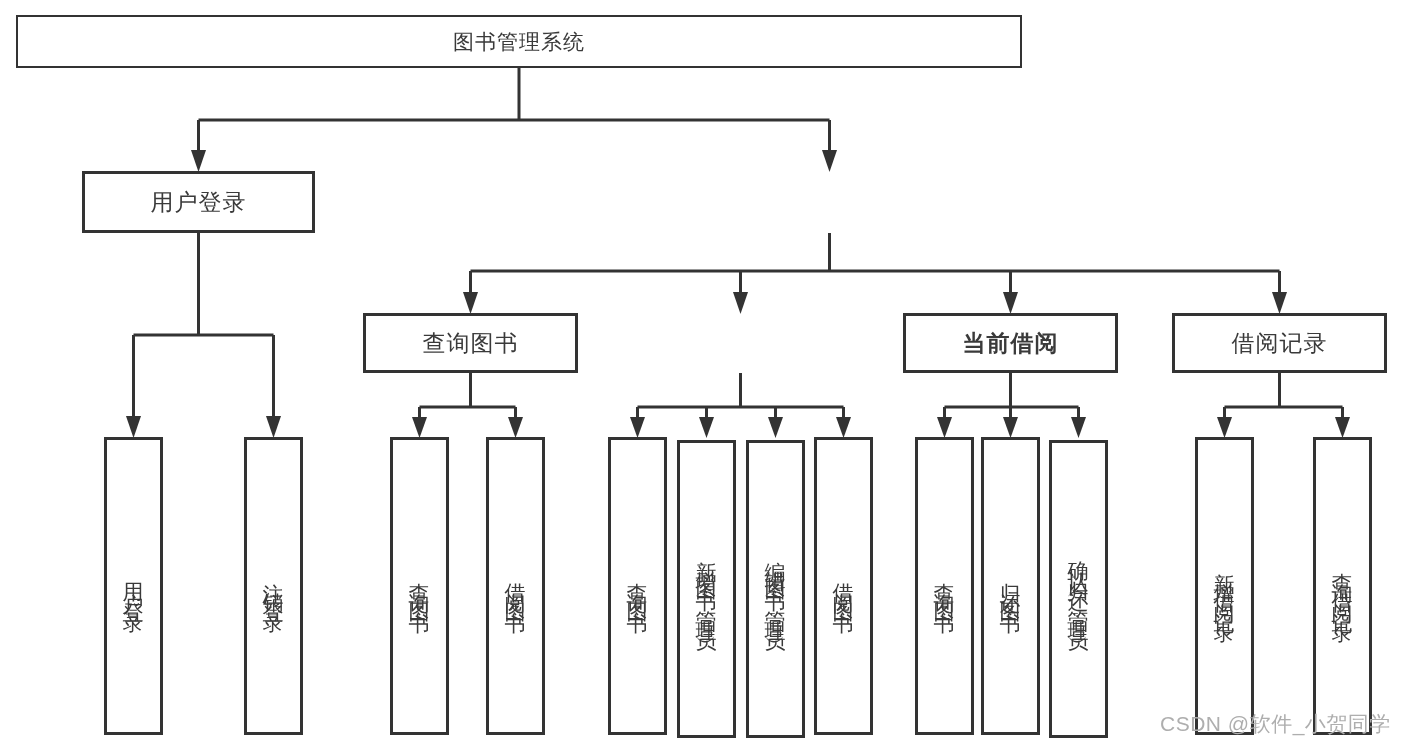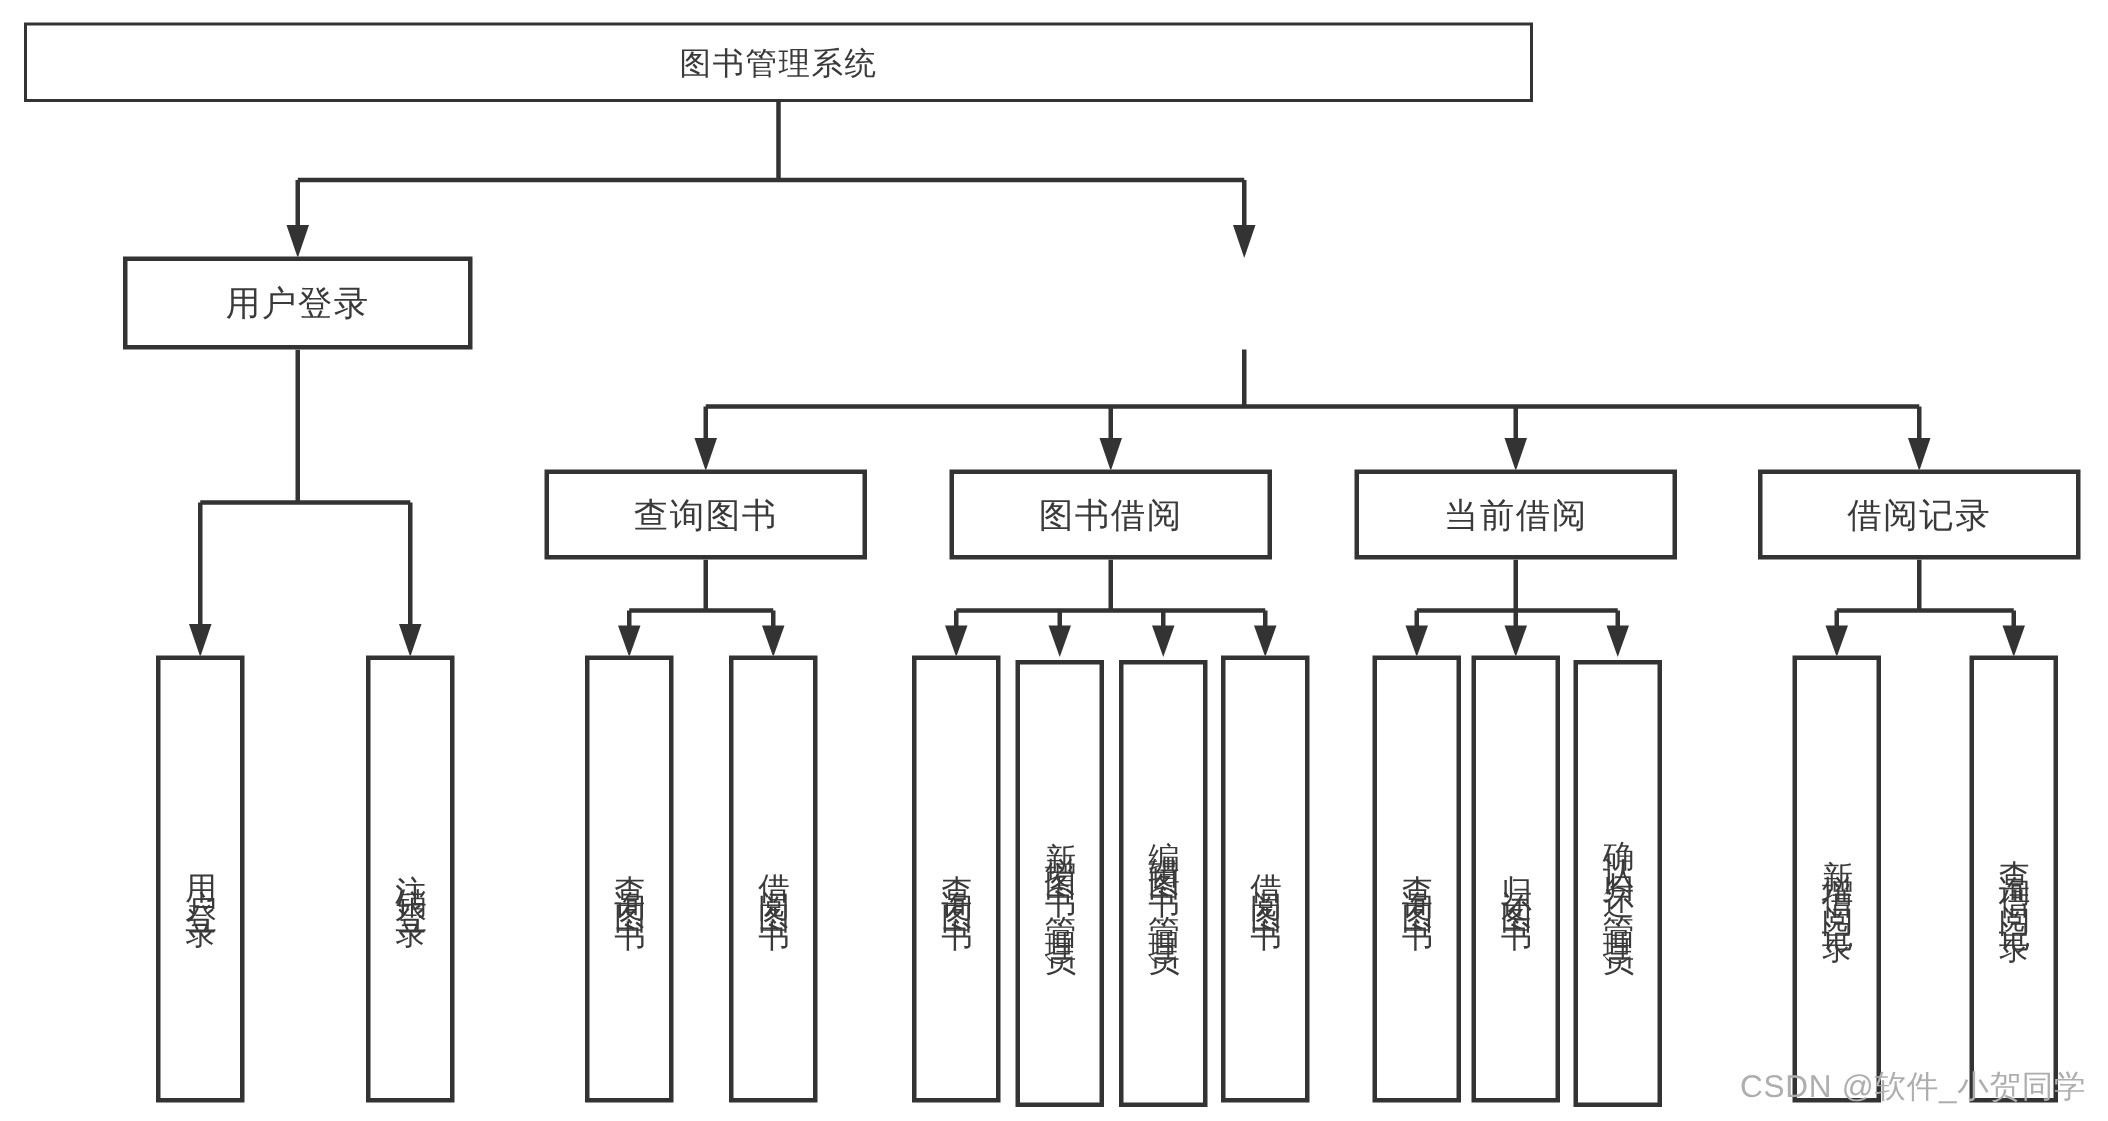--- a/index.html
+++ b/index.html
@@ -88,22 +88,21 @@
       <polygon points="1217,417 1232,417 1224.5,438"></polygon>
       <polygon points="1335,417 1350,417 1342.5,438"></polygon>
     </g>
   </svg>
 
   <div class="box h root" style="left:16px;top:15px;width:1006px;height:53px;">图书管理系统</div>
 
   <div class="box h" style="left:82px;top:171px;width:233px;height:62px;">用户登录</div>
 
   <div class="box h" style="left:363px;top:313px;width:215px;height:60px;">查询图书</div>
-  <div class="box h" style="left:633px;top:313px;width:215px;height:60px;">图书借阅</div>
-  <div class="box h" style="left:903px;top:313px;width:215px;height:60px;">当前借阅</div>
+  <div class="box h" style="left:903px;top:313px;width:215px;height:60px;font-weight:bold;">当前借阅</div>
   <div class="box h" style="left:1172px;top:313px;width:215px;height:60px;">借阅记录</div>
 
   <div class="box v" style="left:104px;top:437px;width:59px;height:298px;">用户登录</div>
   <div class="box v" style="left:244px;top:437px;width:59px;height:298px;">注销登录</div>
 
   <div class="box v" style="left:390px;top:437px;width:59px;height:298px;">查询图书</div>
   <div class="box v" style="left:486px;top:437px;width:59px;height:298px;">借阅图书</div>
 
   <div class="box v" style="left:608px;top:437px;width:59px;height:298px;">查询图书</div>
   <div class="box v" style="left:677px;top:440px;width:59px;height:298px;">新增图书（管理员）</div>

